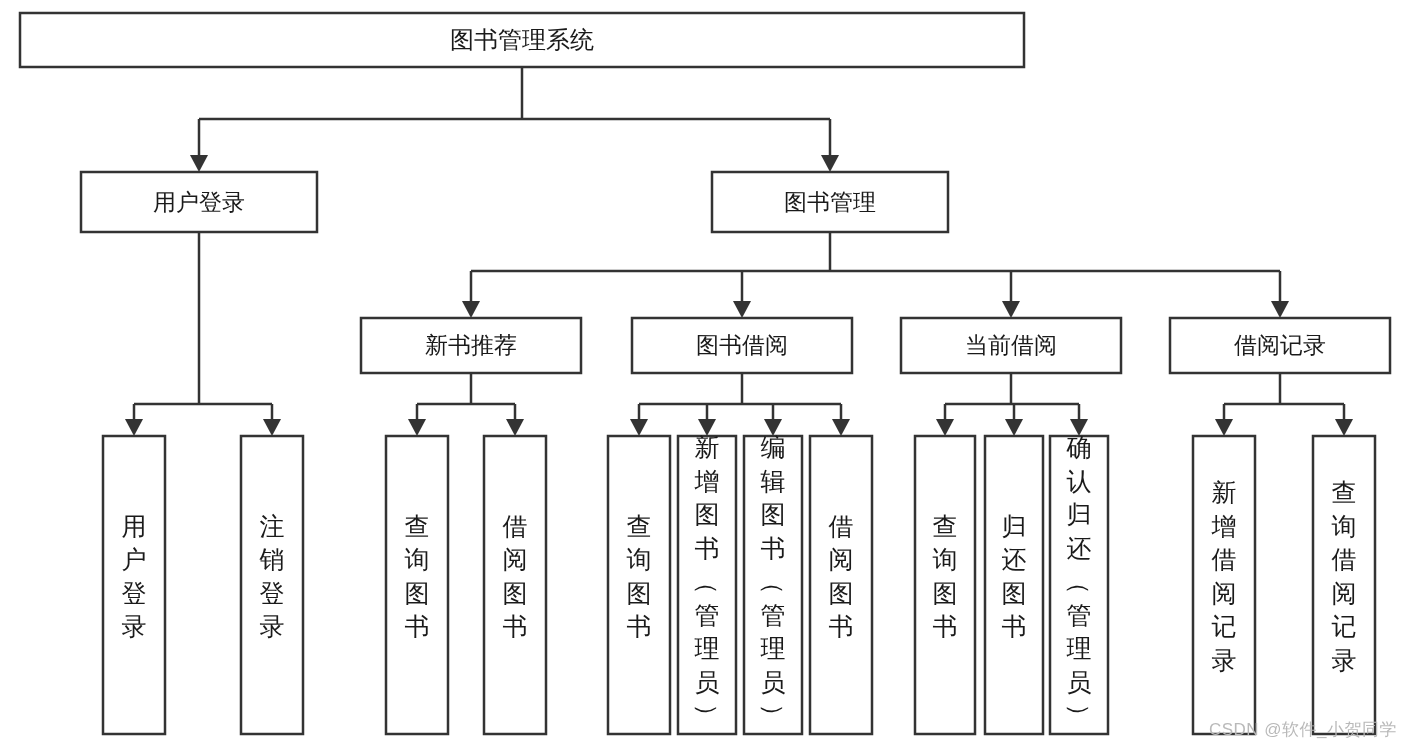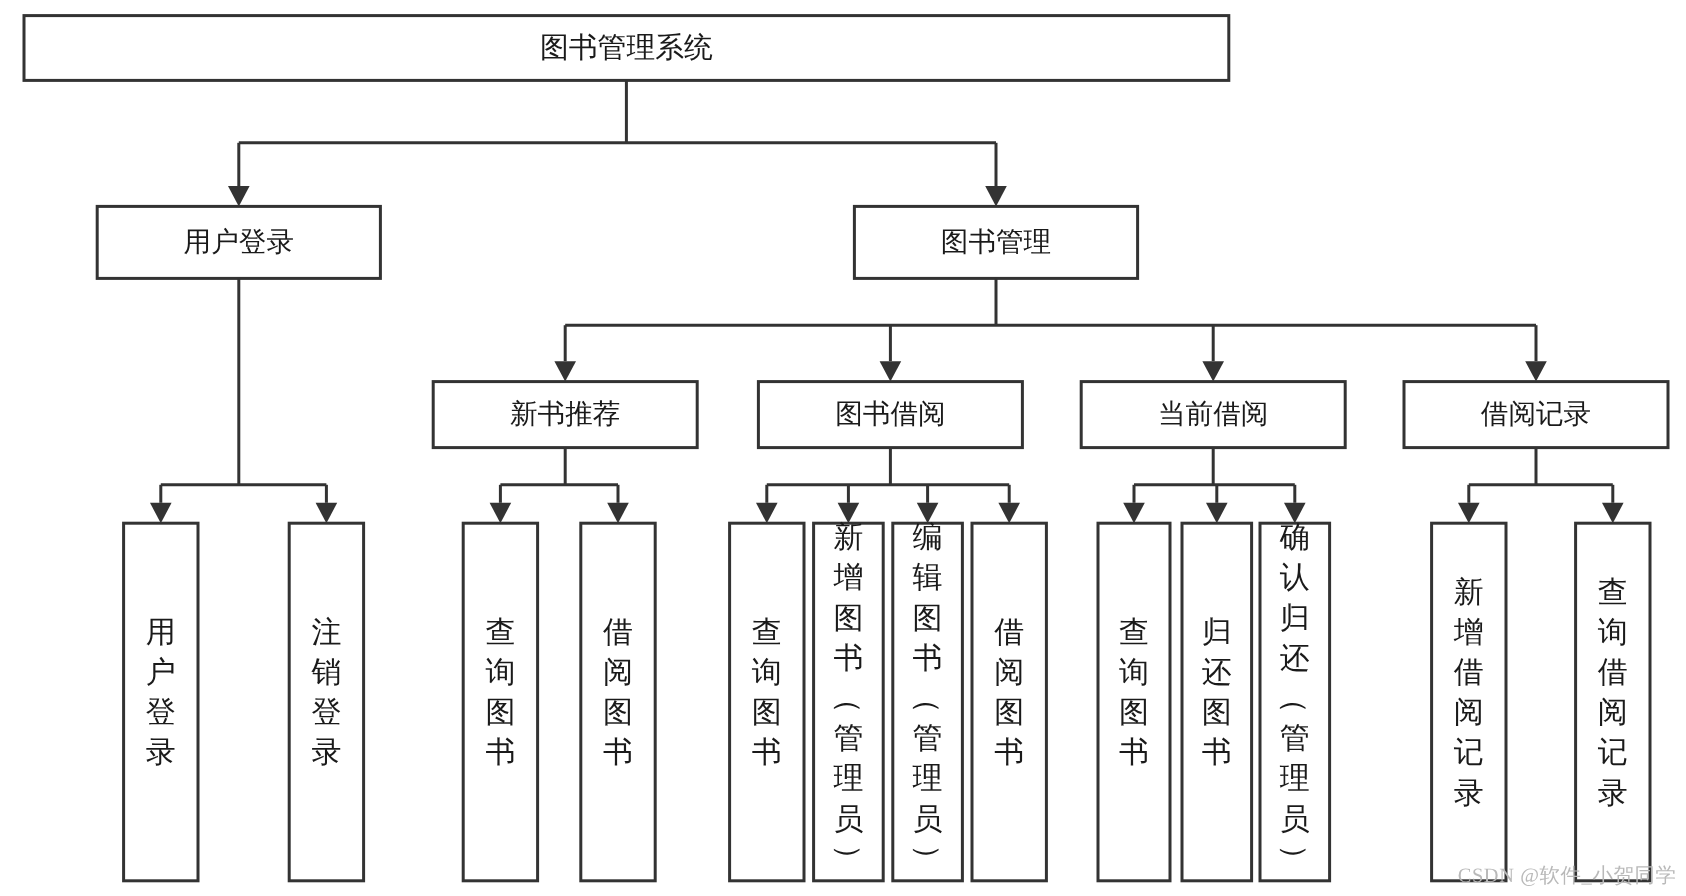--- a/index.html
+++ b/index.html
@@ -46,21 +46,21 @@
     fill: none;
   }
   .arrowhead {
     fill: #333333;
     stroke: none;
   }
   .watermark {
     position: absolute;
     right: 8px;
     bottom: 6px;
-    font-family: Liberation Serif, serif;
+    font-family: Liberation Sans, sans-serif;
     font-size: 17px;
     color: #b9b9b9;
     letter-spacing: 0.5px;
     white-space: nowrap;
     pointer-events: none;
   }
 </style>
 </head>
 <body>
 

